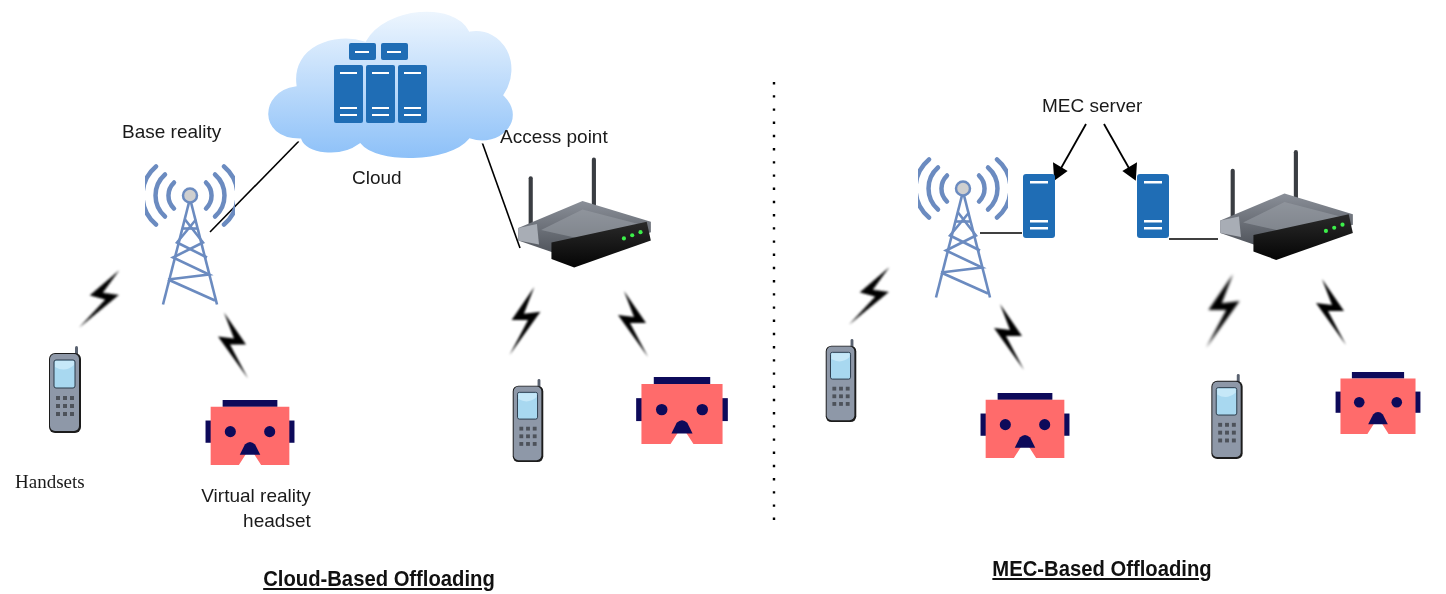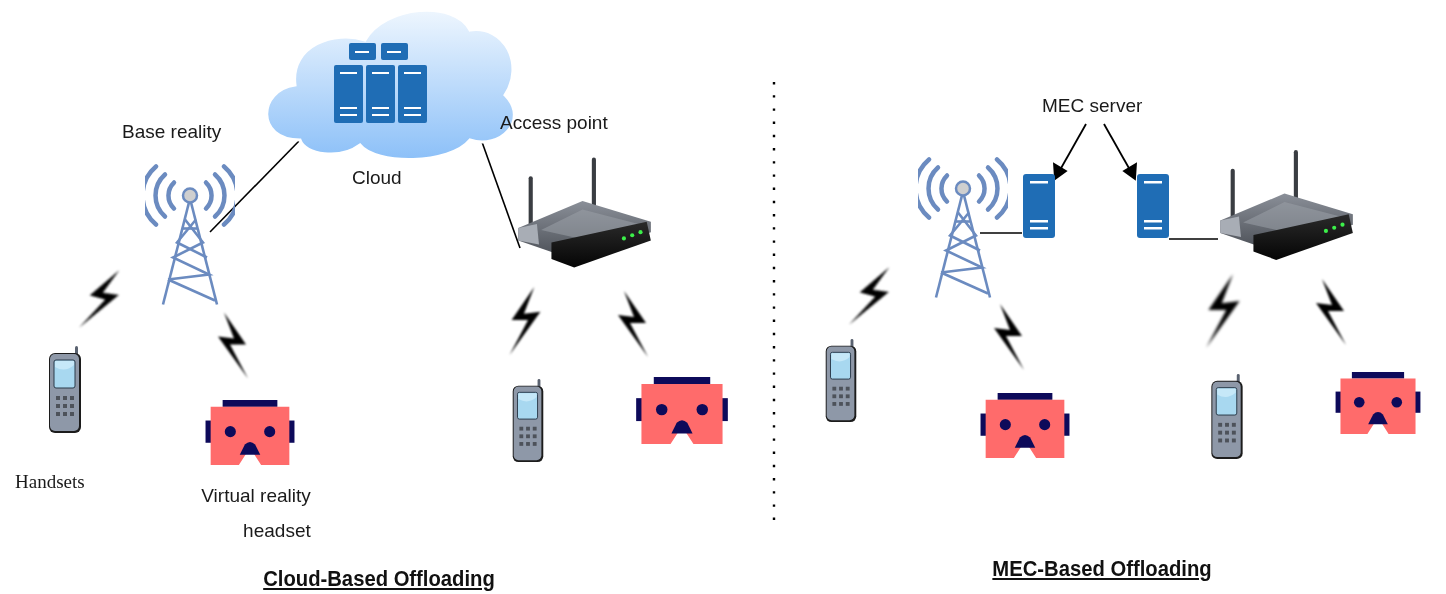--- a/index.html
+++ b/index.html
@@ -174,22 +174,22 @@
 
     <use href="#phone" x="820" y="338" width="42" height="86"></use>
     <use href="#vr" x="972" y="393" width="106" height="65"></use>
     <use href="#phone" x="1206" y="373" width="42" height="88"></use>
     <use href="#vr" x="1328" y="372" width="100" height="62"></use>
   </g>
 </svg>
 
 <div class="lbl" style="left:352px; top:167px;">Cloud</div>
 <div class="lbl" style="left:122px; top:121px;">Base reality</div>
-<div class="lbl" style="left:500px; top:112px;">Access point</div>
+<div class="lbl" style="left:500px; top:126px;">Access point</div>
 <div class="lbl" style="left:15px; top:471px;font-family:Liberation Serif, serif;">Handsets</div>
 <div class="lbl center" style="left:256px; top:485px;">
   <div>Virtual reality</div>
-  <div style="margin-top:13px;">headset</div>
+  <div style="margin-top:3px;">headset</div>
 </div>
 <div class="lbl" style="left:1042px; top:95px;">MEC server</div>
 
 <div class="title" style="left:379px; top:566px;">Cloud-Based Offloading</div>
 <div class="title" style="left:1102px; top:556px;">MEC-Based Offloading</div>
 
 </body></html>

